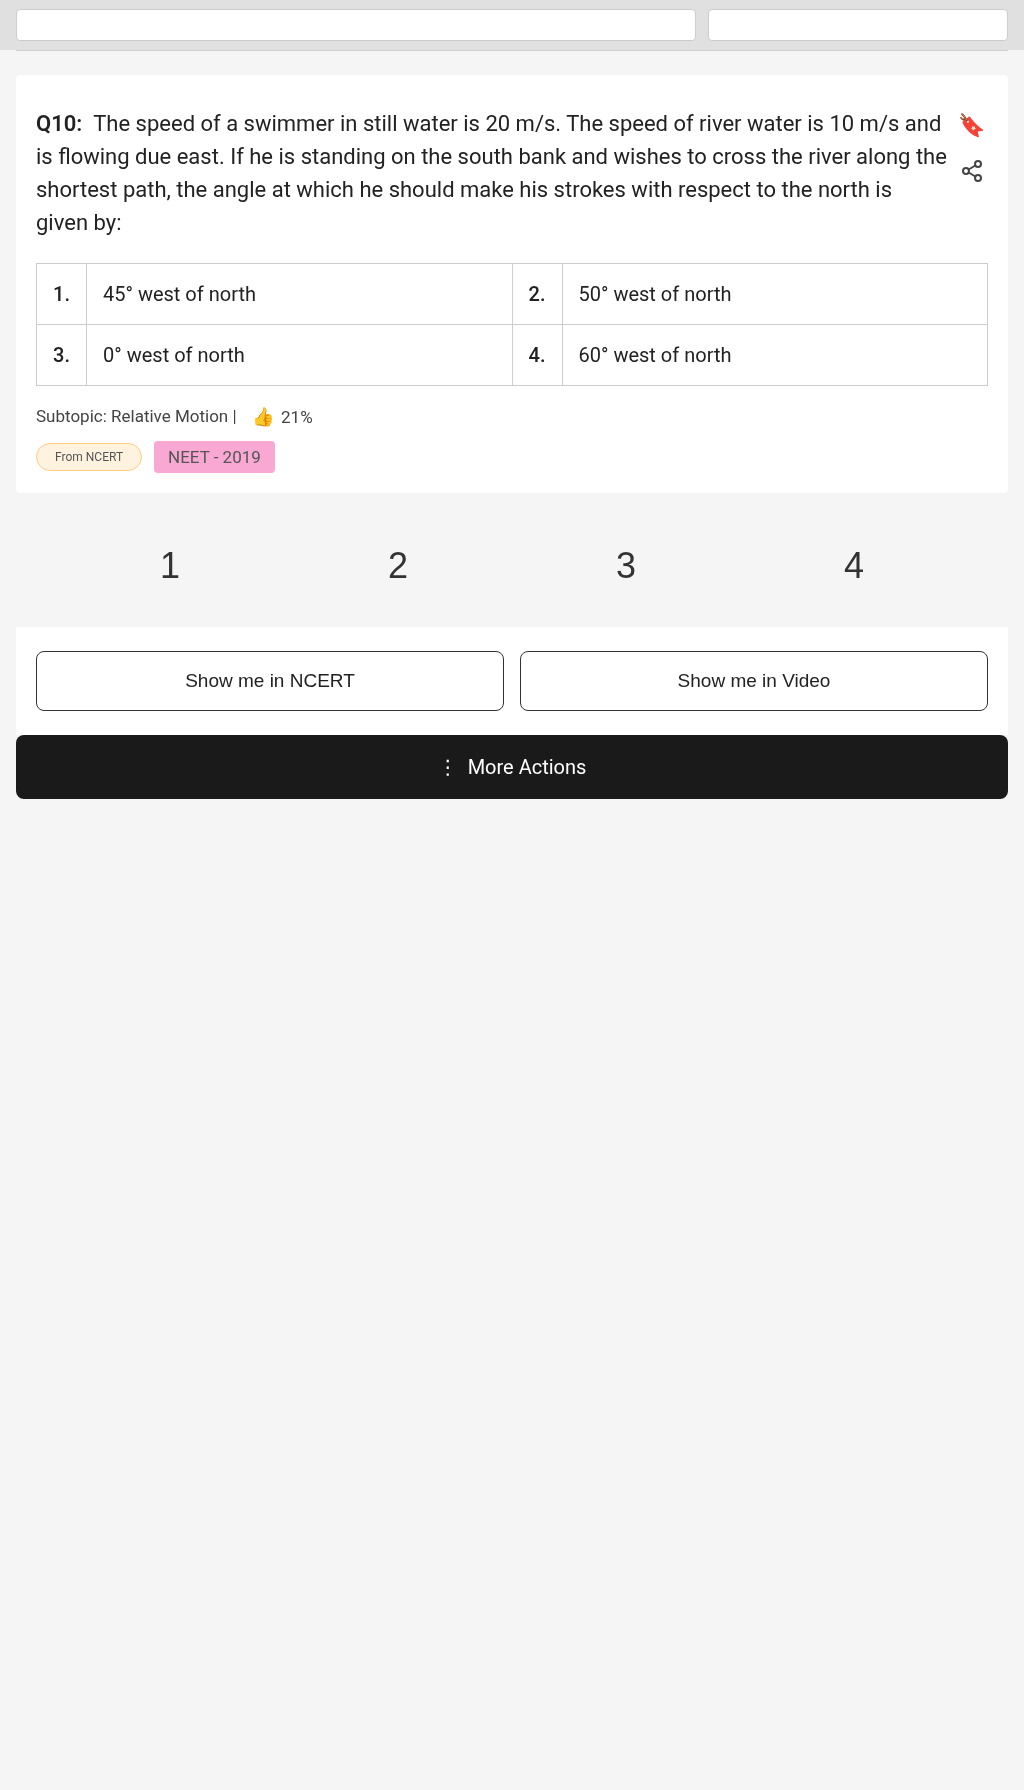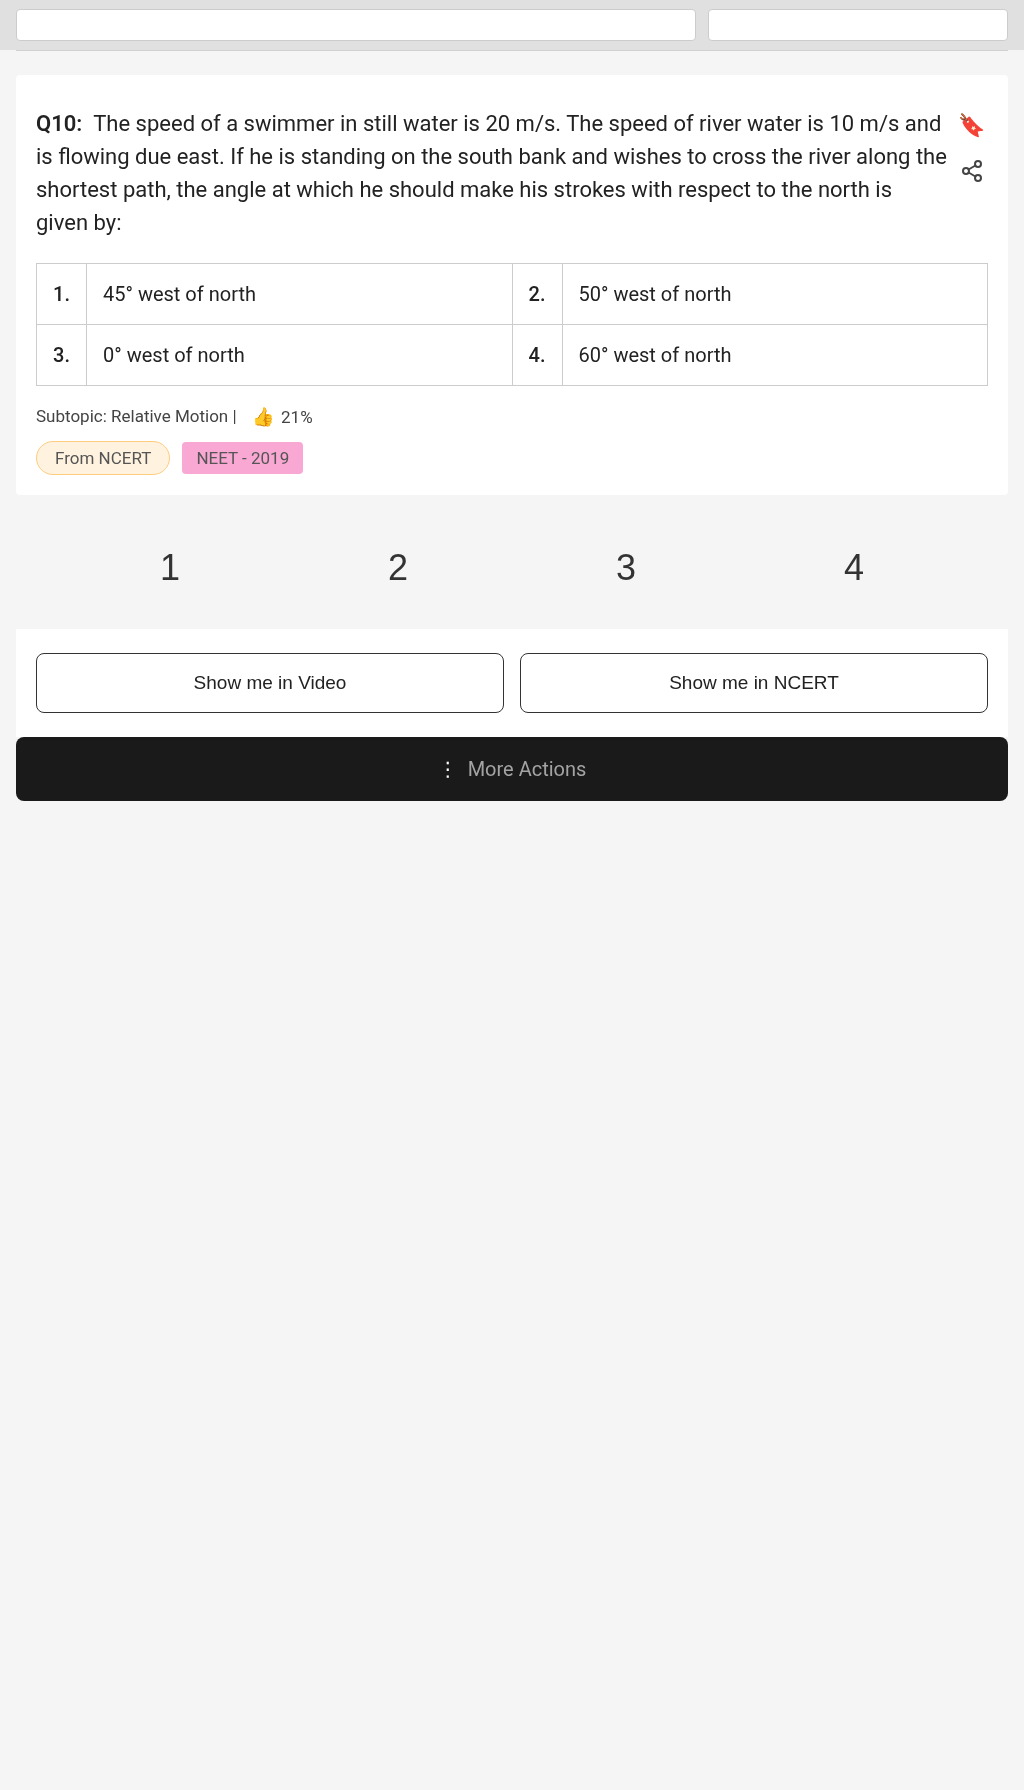--- a/index.html
+++ b/index.html
@@ -145,21 +145,21 @@
       align-items: center;
       gap: 12px;
       margin-top: 14px;
     }
 
     .tag-ncert {
       background: #fff3e0;
       border: 1px solid #ffcc80;
       border-radius: 20px;
       padding: 6px 18px;
-      font-size: 17px;
+      font-size: 12px;
       color: #555;
       text-align: center;
     }
 
     .tag-neet {
       background: #f9a8d4;
       border: none;
       border-radius: 4px;
       padding: 6px 14px;
       font-size: 17px;
@@ -226,21 +226,21 @@
       border-radius: 8px;
       padding: 20px;
       display: flex;
       align-items: center;
       justify-content: center;
       gap: 8px;
       cursor: pointer;
     }
 
     .more-actions-text {
-      color: #a3a3a3;
+      color: #ffffff;
       font-size: 20px;
     }
 
     .dots-icon {
       color: white;
       font-size: 20px;
       letter-spacing: 2px;
     }
 
     .spacer { flex: 1; }
@@ -313,22 +313,22 @@
   <div class="answer-row">
     <button class="answer-option">1</button>
     <button class="answer-option">2</button>
     <button class="answer-option">3</button>
     <button class="answer-option">4</button>
   </div>
 </div>
 
 <div class="action-buttons-section">
   <div class="action-row">
+    <button class="action-btn">Show me in NCERT</button>
     <button class="action-btn">Show me in Video</button>
-    <button class="action-btn">Show me in NCERT</button>
   </div>
 </div>
 
 <div class="more-actions-bar">
   <span class="dots-icon">⋮</span>
   <span class="more-actions-text">More Actions</span>
 </div>
 
 <div class="spacer"></div>
 

